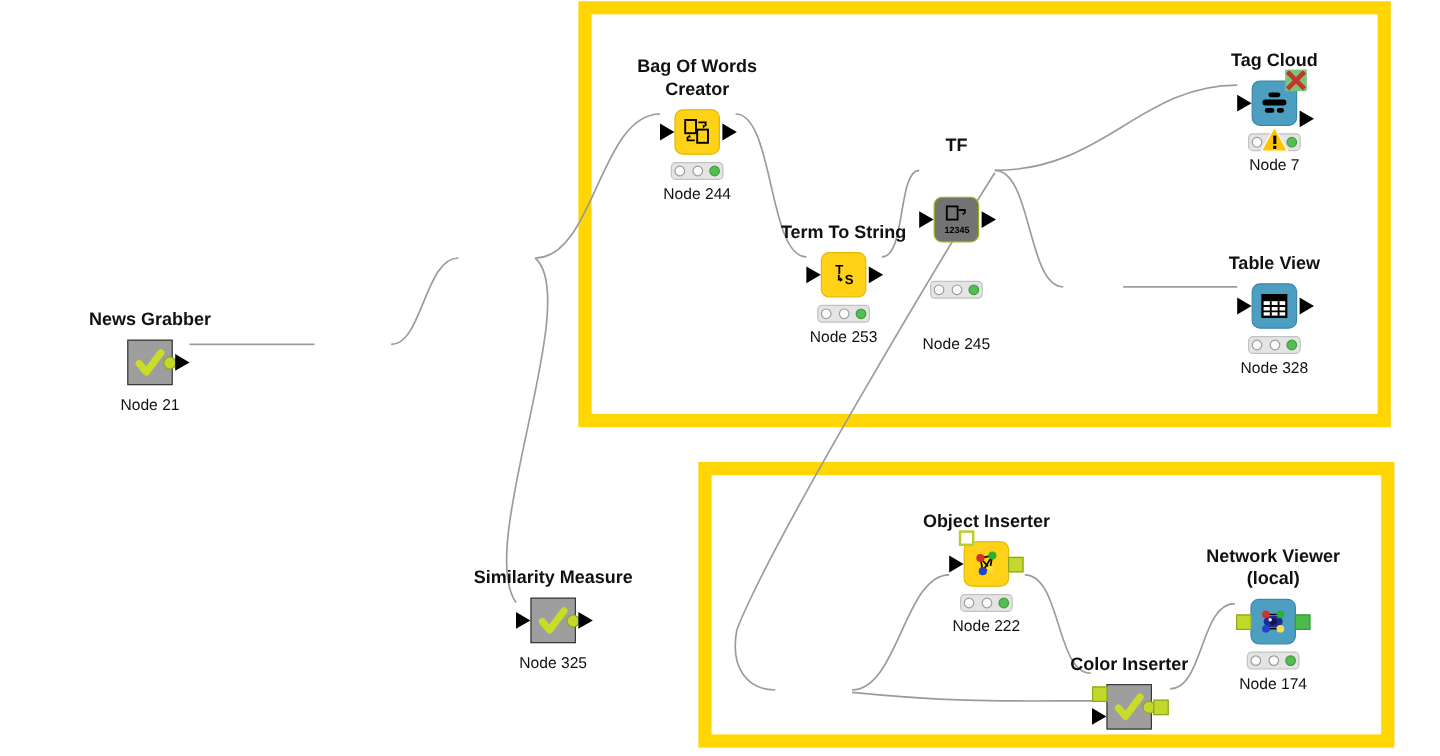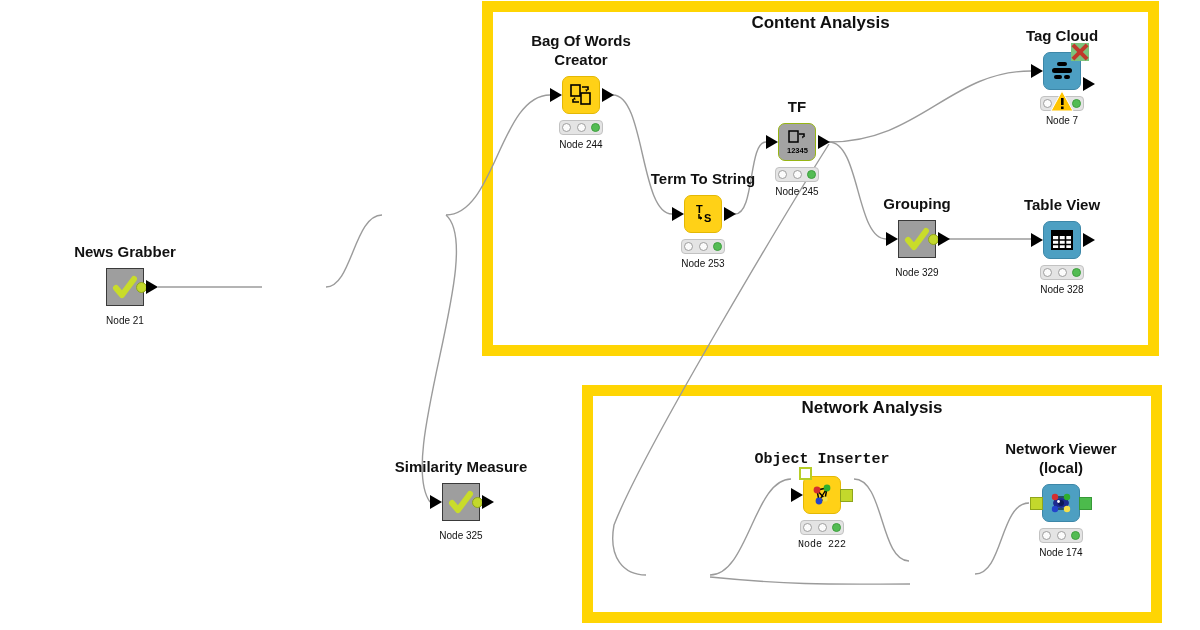--- a/index.html
+++ b/index.html
@@ -5,28 +5,28 @@
   html,body{margin:0;padding:0;background:#fff;}
   #canvas{position:relative;width:1200px;height:630px;background:#ffffff;overflow:hidden;
           font-family:"Liberation Sans",sans-serif;}
   
   .abox{position:absolute;background:#ffffff;border:11px solid #FFD503;box-sizing:border-box;z-index:0;}
   .abox-title{position:absolute;text-align:center;font-weight:bold;font-size:17px;color:#101010;z-index:1;}
   
   #edges{position:absolute;left:0;top:0;z-index:2;}
   #edges path{stroke:#9b9b9b;stroke-width:1.4;fill:none;}
   
-  .node{position:absolute;width:170px;display:flex;flex-direction:column;align-items:center;z-index:3;}
+  .node{position:absolute;width:170px;display:flex;flex-direction:column;align-items:center;z-index:3;margin-top:15px;}
   .ntitle{font-weight:bold;font-size:15px;line-height:19px;text-align:center;color:#111;margin-bottom:7px;white-space:nowrap;}
   .nbody{width:38px;height:38px;position:relative;box-sizing:border-box;display:flex;align-items:center;justify-content:center;}
   .nb-meta{background:#9E9E9E;border:1.6px solid #3a3a3a;}
   .nb-yellow{background:#FFD117;border:1.6px solid #e3b805;border-radius:7px;}
-  .nb-lime{background:#a3a3a3;border:1.6px solid #97b513;border-radius:7px;}
+  .nb-lime{background:#737373;border:1.6px solid #97b513;border-radius:7px;}
   .nb-blue{background:#4D9FC2;border:1.6px solid #3d87a8;border-radius:7px;}
-  .nlabel{font-size:10px;color:#111;margin-top:9px;white-space:nowrap;}
+  .nlabel{font-size:13px;color:#111;margin-top:9px;white-space:nowrap;}
   .nlabel.after-tl{margin-top:4px;}
   
   .tri{position:absolute;width:0;height:0;border-top:7px solid transparent;border-bottom:7px solid transparent;border-left:12px solid #000;}
   .tri-in{left:-13px;top:50%;margin-top:-7px;}
   .tri-out{right:-15px;top:50%;margin-top:-7px;}
   .pcircle{position:absolute;width:9px;height:9px;border-radius:50%;background:#C3D82C;border:1px solid #8fa51b;right:-4px;top:50%;margin-top:-5px;}
   .psq{position:absolute;width:11px;height:11px;background:#C3D82C;border:1px solid #8fa51b;}
   .psq-green{background:#4CBB4C;border-color:#379937;}
   .psq-opt{background:#fff;border:2px solid #b7ce27;width:9px;height:9px;}
   
@@ -40,23 +40,21 @@
   .xport:before,.xport:after{content:"";position:absolute;left:-1px;top:7px;width:20px;height:4px;background:#C0392B;}
   .xport:before{transform:rotate(45deg);} .xport:after{transform:rotate(-45deg);}
   .icon{display:block;}
 </style>
 </head>
 <body>
 
 <div id="canvas">
 
   <div class="abox" style="left:482px;top:1px;width:677px;height:355px;"></div>
-  <div class="abox-title" style="left:482px;top:13px;width:677px;">Content Analysis</div>
   <div class="abox" style="left:582px;top:385px;width:580px;height:238px;"></div>
-  <div class="abox-title" style="left:582px;top:398px;width:580px;">Network Analysis</div>
 
   <svg id="edges" width="1200" height="630">
     <path d="M158,287 L262,287"></path>
     <path d="M326,287 C352,287 354,215 382,215"></path>
     <path d="M446,215 C495,215 500,95 550,95"></path>
     <path d="M446,215 C486,250 396,455 430,502"></path>
     <path d="M613,95 C645,95 640,214 672,214"></path>
     <path d="M735,214 C755,214 748,142 766,142"></path>
     <path d="M829,142 C920,142 950,71 1031,71"></path>
     <path d="M829,142 C860,142 856,239 886,239"></path>
@@ -117,21 +115,21 @@
       <span class="tri tri-out"></span>
     </div>
     <div class="tl">
         <span class="tc"></span>
         <span class="tc"></span>
         <span class="tc on"></span>
       </div>
     <div class="nlabel after-tl">Node 253</div>
   </div>
 
-  <div class="node" style="left:712px;top:97px;">
+  <div class="node" style="left:712px;top:97px;gap:26px;">
     <div class="ntitle">TF</div>
     <div class="nbody nb-lime">
       <svg class="icon" width="26" height="26" viewBox="0 0 26 26">
         <rect x="5" y="2" width="9" height="11" fill="none" stroke="#000" stroke-width="1.5"></rect>
         <path d="M15 5 L20 5 L20 8" stroke="#000" stroke-width="1.5" fill="none"></path>
         <path d="M20 8 l-2 -1 l0.4 2.6 z" fill="#000"></path>
         <text x="3" y="24" font-family="Liberation Sans,sans-serif" font-size="7.5" font-weight="bold" fill="#000">12345</text>
       </svg>
       <span class="tri tri-in"></span>
       <span class="tri tri-out"></span>
@@ -163,32 +161,20 @@
         <span class="tc on"></span>
       <svg class="warn" width="24" height="22" viewBox="0 0 24 22">
         <path d="M12 1 L23 21 L1 21 Z" fill="#FFC400" stroke="#fff" stroke-width="1"></path>
         <rect x="11" y="8" width="2.6" height="7" fill="#000"></rect>
         <rect x="11" y="16.5" width="2.6" height="2.6" fill="#000"></rect>
       </svg>
     </div>
     <div class="nlabel after-tl">Node 7</div>
   </div>
 
-  <div class="node" style="left:832px;top:194px;">
-    <div class="ntitle">Grouping</div>
-    <div class="nbody nb-meta">
-      <svg class="icon" width="34" height="34" viewBox="0 0 34 34">
-          <path d="M8 18 L14 25 L26 9" stroke="#C9DC2A" stroke-width="6" fill="none" stroke-linecap="round" stroke-linejoin="round"></path>
-        </svg>
-      <span class="tri tri-in"></span>
-      <span class="pcircle"></span>
-      <span class="tri tri-out"></span>
-    </div>
-    <div class="nlabel">Node 329</div>
-  </div>
 
   <div class="node" style="left:977px;top:195px;">
     <div class="ntitle">Table View</div>
     <div class="nbody nb-blue">
       <svg class="icon" width="22" height="20" viewBox="0 0 22 20">
         <rect x="1" y="1" width="20" height="18" fill="#fff" stroke="#000" stroke-width="2"></rect>
         <rect x="1" y="1" width="20" height="5" fill="#000"></rect>
         <path d="M1 10 H21 M1 14.5 H21 M8 6 V19 M14.5 6 V19" stroke="#000" stroke-width="1.6"></path>
       </svg>
       <span class="tri tri-in"></span>
@@ -209,21 +195,21 @@
           <path d="M8 18 L14 25 L26 9" stroke="#C9DC2A" stroke-width="6" fill="none" stroke-linecap="round" stroke-linejoin="round"></path>
         </svg>
       <span class="tri tri-in"></span>
       <span class="pcircle"></span>
       <span class="tri tri-out"></span>
     </div>
     <div class="nlabel">Node 325</div>
   </div>
 
 
-  <div class="node" style="left:737px;top:450px;font-family:Liberation Mono, monospace;">
+  <div class="node" style="left:737px;top:410px;">
     <div class="ntitle">Object Inserter</div>
     <div class="nbody nb-yellow">
       <svg class="icon" width="24" height="24" viewBox="0 0 24 24">
         <path d="M7 7 L17 5 M7 7 L9 18 M17 5 L15 16 M9 18 L15 16 M7 7 L15 16 M17 5 L9 18" stroke="#000" stroke-width="1.4"></path>
         <circle cx="7" cy="7" r="3.4" fill="#D32F2F"></circle>
         <circle cx="17" cy="5" r="3.4" fill="#2EAE2E"></circle>
         <circle cx="9" cy="18" r="3.4" fill="#2244CC"></circle>
         <circle cx="15" cy="16" r="2.6" fill="#F4E04C"></circle>
       </svg>
       <span class="psq psq-opt" style="left:-5px;top:-10px;"></span>
@@ -231,20 +217,32 @@
       <span class="psq" style="right:-13px;top:50%;margin-top:-6px;"></span>
     </div>
     <div class="tl">
         <span class="tc"></span>
         <span class="tc"></span>
         <span class="tc on"></span>
       </div>
     <div class="nlabel after-tl">Node 222</div>
   </div>
 
+  <div class="node" style="left:856px;top:529px;">
+    <div class="ntitle">Color Inserter</div>
+    <div class="nbody nb-meta">
+      <svg class="icon" width="34" height="34" viewBox="0 0 34 34">
+          <path d="M8 18 L14 25 L26 9" stroke="#C9DC2A" stroke-width="6" fill="none" stroke-linecap="round" stroke-linejoin="round"></path>
+        </svg>
+      <span class="psq" style="left:-13px;top:1px;"></span>
+      <span class="tri tri-in" style="top:auto;bottom:3px;margin-top:0;"></span>
+      <span class="pcircle"></span>
+      <span class="psq" style="right:-15px;top:50%;margin-top:-6px;"></span>
+    </div>
+  </div>
 
   <div class="node" style="left:976px;top:439px;">
     <div class="ntitle"><span>Network Viewer</span><br><span>(local)</span></div>
     <div class="nbody nb-blue">
       <svg class="icon" width="26" height="24" viewBox="0 0 26 24">
         <path d="M7 6 L19 6 M7 6 L7 18 M19 6 L19 18 M7 18 L19 18 M7 6 L19 18 M19 6 L7 18" stroke="#000" stroke-width="1.2"></path>
         <ellipse cx="13" cy="12" rx="8" ry="5" fill="#1D2B8F"></ellipse>
         <circle cx="13" cy="12" r="3" fill="#0D1757"></circle>
         <circle cx="10.5" cy="10.5" r="1.4" fill="#fff"></circle>
         <circle cx="7" cy="6" r="3.2" fill="#D32F2F"></circle>

